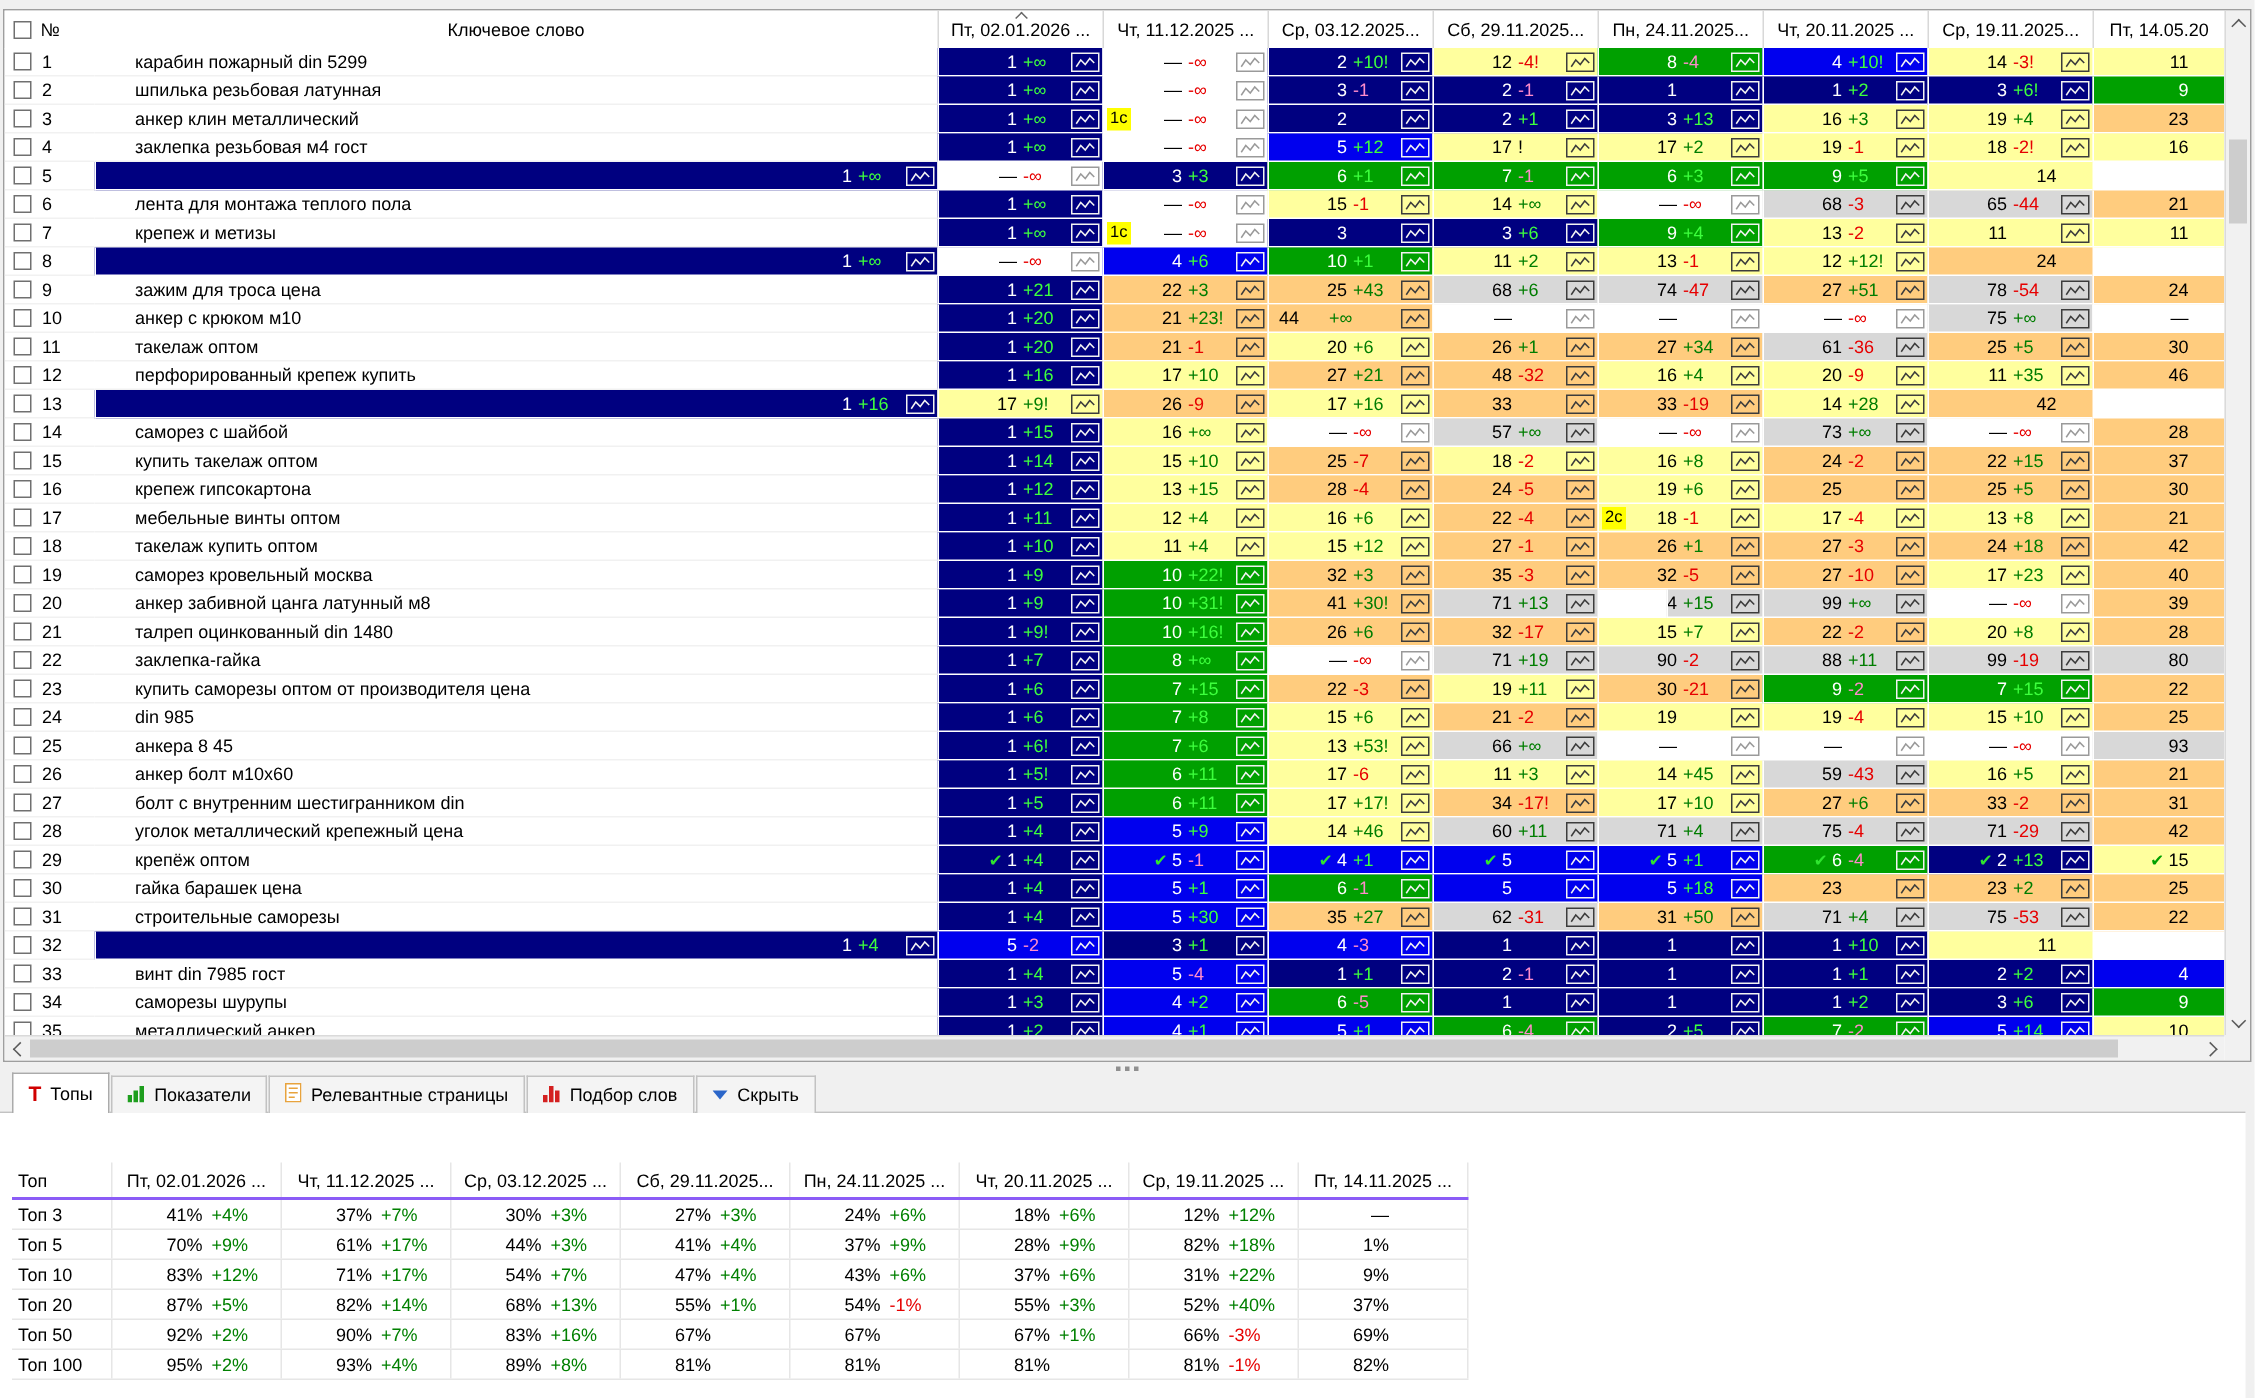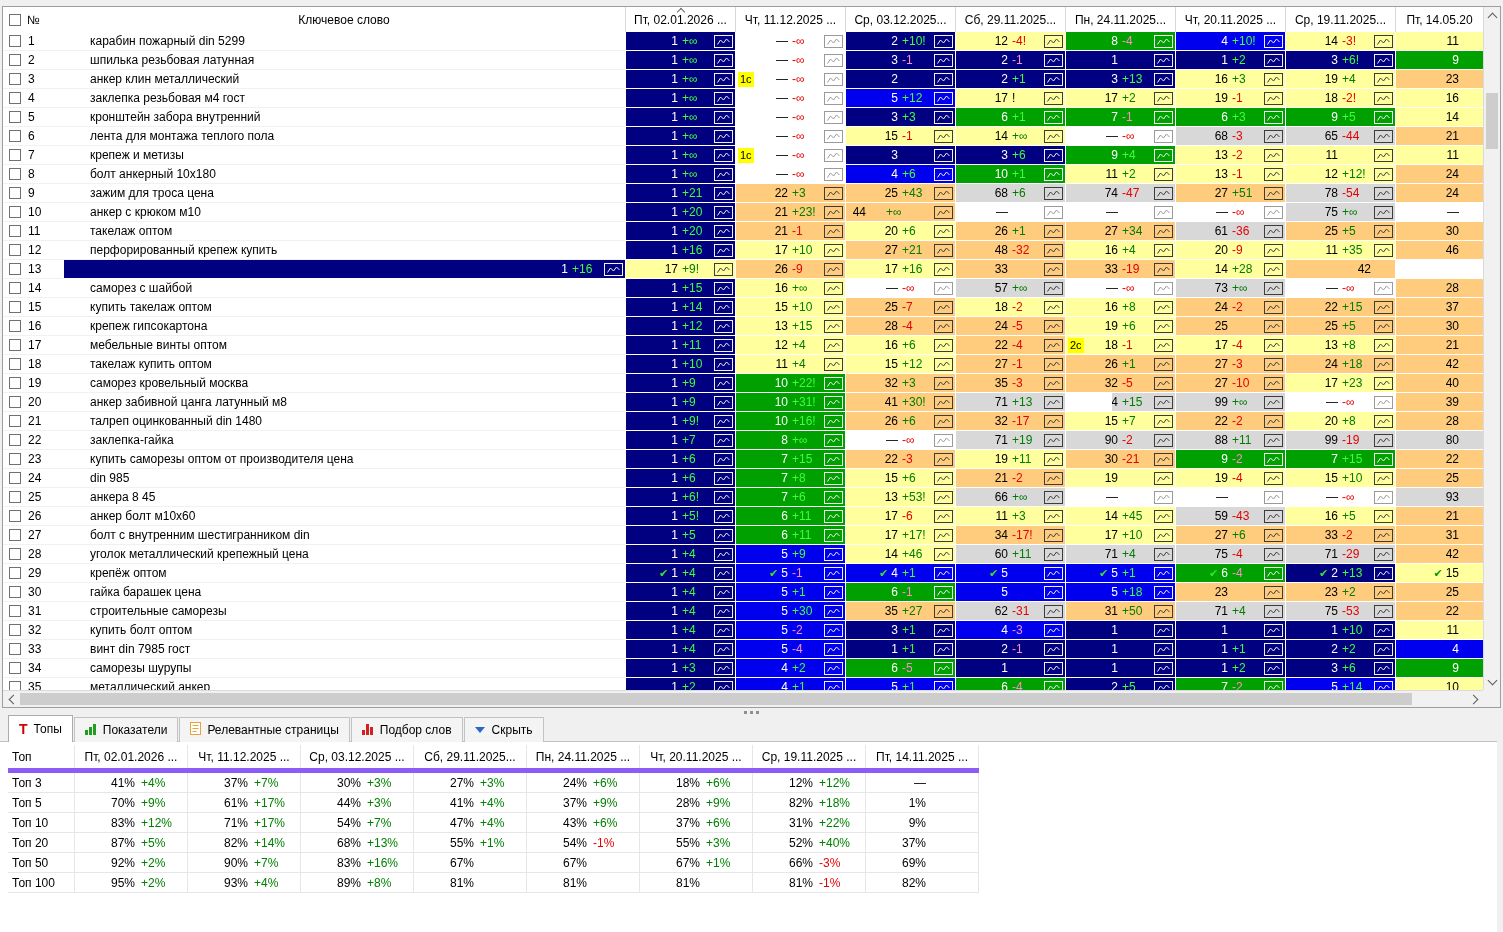--- a/index.html
+++ b/index.html
@@ -70,21 +70,21 @@
   .grip i{width:3px;height:3px;background:#8F8F8F;display:block;}
   
   .tabbar{position:absolute;left:8px;top:716px;height:26px;display:flex;align-items:flex-end;z-index:3;}
   .tab{height:24px;display:flex;align-items:center;gap:6px;padding:0 10px;background:#F4F4F4;
     border:1px solid #C2C2C2;border-bottom:none;margin-right:1px;cursor:pointer;white-space:nowrap;}
   .tab.active{background:#FFF;height:26px;border-color:#ABABAB;}
   .ticon-T{color:#D00000;font-weight:bold;font-size:14px;}
   .content{position:absolute;left:0;top:741px;right:6px;bottom:0;background:#FFF;border-top:1px solid #C2C2C2;}
   .btable{position:absolute;left:8px;top:3px;}
   .bhrow,.brow{display:flex;}
-  .bhrow{height:23px;border-bottom:5px solid #8b5cf6;}
+  .bhrow{height:23px;border-bottom:2px solid #8b5cf6;margin-top:30px;}
   .brow{height:19px;border-bottom:1px solid #E6E6E6;}
   .blab{width:67px;display:flex;align-items:center;padding-left:4px;border-right:1px solid #E6E6E6;box-sizing:border-box;}
   .bcell{width:113px;display:flex;align-items:center;border-right:1px solid #E6E6E6;box-sizing:border-box;}
   .bhcell{width:113px;display:flex;align-items:center;justify-content:center;border-right:1px solid #E6E6E6;box-sizing:border-box;white-space:nowrap;overflow:hidden;}
   .bmain{flex:1 1 auto;text-align:right;}
   .bchg{flex:0 0 52px;padding-left:6px;text-align:left;box-sizing:border-box;}
   .bchg.up{color:#008000;}
   .bchg.down{color:#E60000;}
 </style>
 </head>
@@ -421,21 +421,20 @@
           </div>
           <div class="cell light lastcol" style="background: rgb(255, 255, 158);">
             <span class="pos">16</span>
           </div>
         </div>
         <div class="trow">
           <div class="sel-cell">
             <span class="checkbox"></span>
           </div>
           <div class="num-cell">5</div>
-          <div class="kw-cell">кронштейн забора внутренний</div>
           <div class="cell dark" style="background: rgb(0, 0, 128);">
             <span class="pos">1</span>
             <span class="chg up">+∞</span>
             <span class="icon">
               <svg width="15" height="11" viewBox="0 0 15 11">
                 <polyline points="1.5,8.5 4.5,4 7.5,7 10.5,3 13.5,6" fill="none" stroke="currentColor" stroke-width="1"></polyline>
               </svg>
             </span>
           </div>
           <div class="cell light wbg" style="background: rgb(255, 255, 255);">
@@ -641,21 +640,20 @@
           </div>
           <div class="cell light lastcol" style="background: rgb(255, 255, 158);">
             <span class="pos">11</span>
           </div>
         </div>
         <div class="trow">
           <div class="sel-cell">
             <span class="checkbox"></span>
           </div>
           <div class="num-cell">8</div>
-          <div class="kw-cell">болт анкерный 10х180</div>
           <div class="cell dark" style="background: rgb(0, 0, 128);">
             <span class="pos">1</span>
             <span class="chg up">+∞</span>
             <span class="icon">
               <svg width="15" height="11" viewBox="0 0 15 11">
                 <polyline points="1.5,8.5 4.5,4 7.5,7 10.5,3 13.5,6" fill="none" stroke="currentColor" stroke-width="1"></polyline>
               </svg>
             </span>
           </div>
           <div class="cell light wbg" style="background: rgb(255, 255, 255);">
@@ -2401,21 +2399,20 @@
           </div>
           <div class="cell light lastcol" style="background: rgb(255, 204, 126);">
             <span class="pos">22</span>
           </div>
         </div>
         <div class="trow">
           <div class="sel-cell">
             <span class="checkbox"></span>
           </div>
           <div class="num-cell">32</div>
-          <div class="kw-cell">купить болт оптом</div>
           <div class="cell dark" style="background: rgb(0, 0, 128);">
             <span class="pos">1</span>
             <span class="chg up">+4</span>
             <span class="icon">
               <svg width="15" height="11" viewBox="0 0 15 11">
                 <polyline points="1.5,8.5 4.5,4 7.5,7 10.5,3 13.5,6" fill="none" stroke="currentColor" stroke-width="1"></polyline>
               </svg>
             </span>
           </div>
           <div class="cell dark" style="background: rgb(0, 0, 238);">

